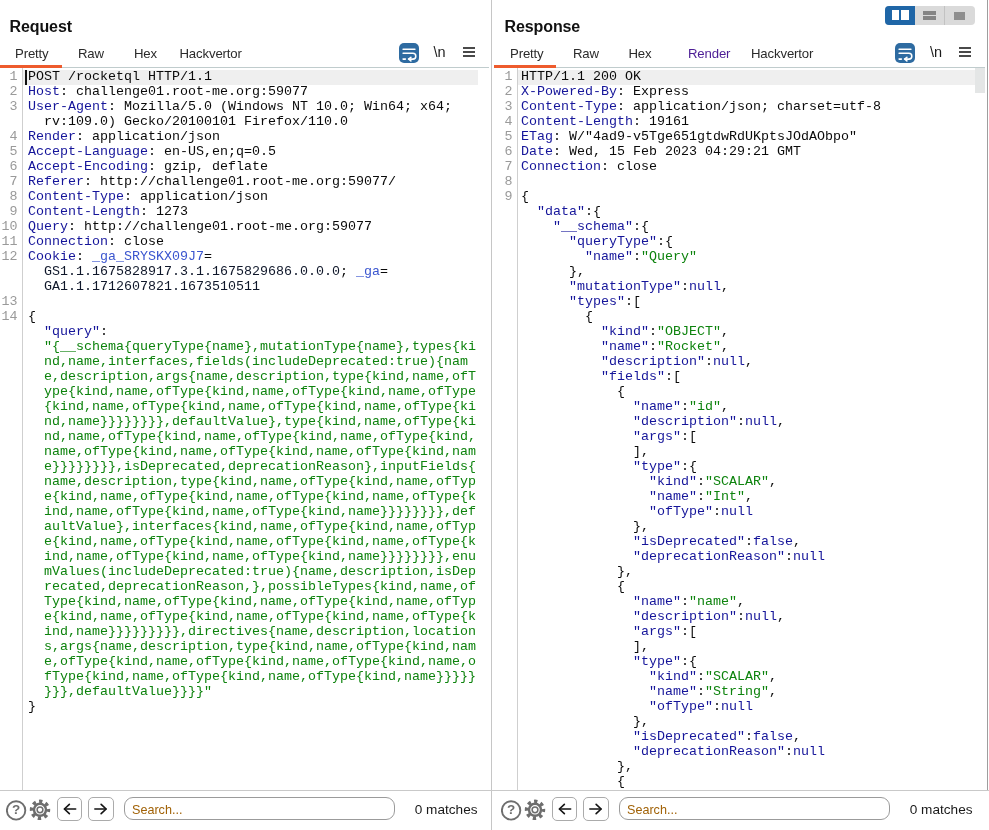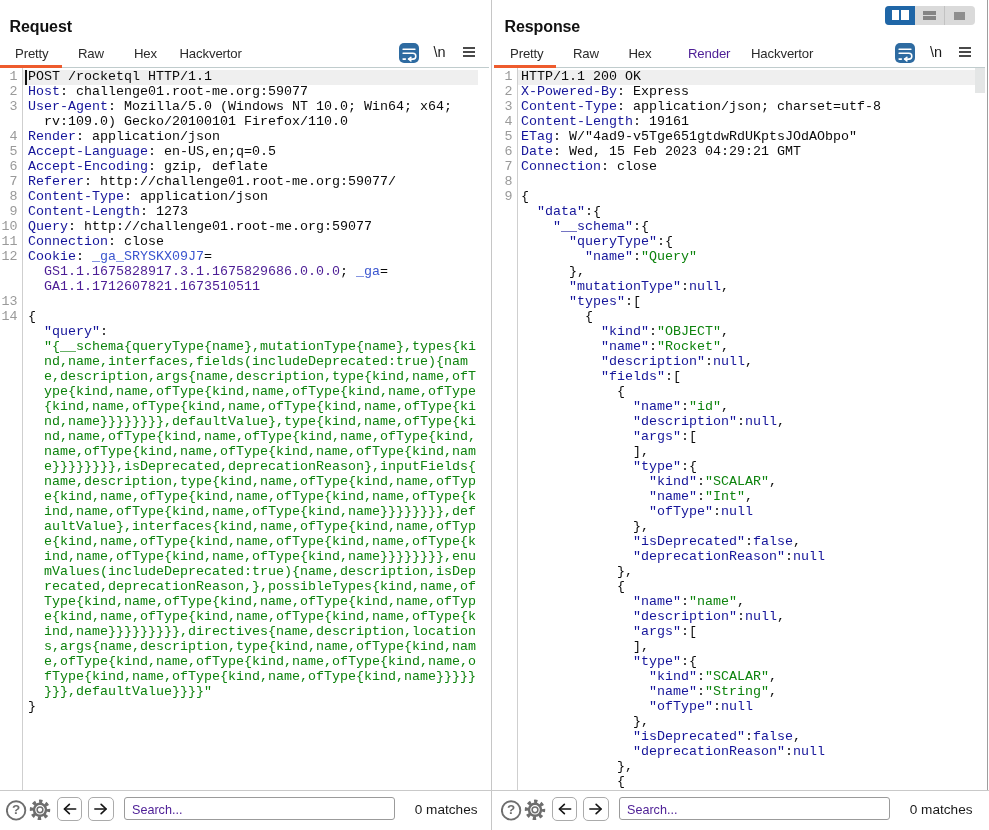--- a/index.html
+++ b/index.html
@@ -1,27 +1,27 @@
 <!DOCTYPE html>
 <html><head><meta charset="utf-8">
 <style>
 html,body{margin:0;padding:0}
 body{width:989px;height:830px;position:relative;background:#fff;overflow:hidden;
  font-family:"Liberation Sans",sans-serif;color:#0a0a0a;-webkit-font-smoothing:antialiased}
 .abs{position:absolute}
 pre.code{position:absolute;margin:0;font:13.333px/15px "Liberation Mono",monospace;color:#0a0a0a;white-space:pre}
 pre.code i,i{font-style:normal}
-.nv{color:#15159a} .gr{color:#0d830d} .rd{color:#4c1d95} .bl{color:#3a55cf}
+.nv{color:#15159a} .gr{color:#0d830d} .rd{color:#0f172a} .bl{color:#3a55cf}
 .ln{position:absolute;font:13.333px/15px "Liberation Mono",monospace;color:#9a9a9a;text-align:right}
 .title{position:absolute;top:17.8px;font-size:16px;font-weight:bold;color:#111;letter-spacing:-0.1px}
 .tab{position:absolute;top:46.3px;font-size:13.2px;color:#2b2b2b;letter-spacing:-0.15px}
 .hb{position:absolute;width:11.8px;height:2.1px;background:#4a4a4a}
 .slashn{position:absolute;top:44px;font-size:14.5px;color:#1c1c1c}
 .abtn{position:absolute;top:797.4px;width:25.5px;height:23.3px;border:1.2px solid #ababab;border-radius:5px;box-sizing:border-box;display:flex;align-items:center;justify-content:center}
-.sbox{position:absolute;top:797px;width:271px;height:23px;border:1.2px solid #9b9b9b;border-radius:3px;box-sizing:border-box;font-size:12.6px;color:#4c1d95;padding:4.5px 0 0 7px}
+.sbox{position:absolute;top:797px;width:271px;height:23px;border:1.2px solid #9b9b9b;border-radius:9px;box-sizing:border-box;font-size:12.6px;color:#a16207;padding:4.5px 0 0 7px}
 .match{position:absolute;top:801.5px;font-size:13.6px;color:#1a1a1a;text-align:right}
 </style></head>
 <body>
 
 <div class="abs" style="left:491px;top:0;width:1.3px;height:830px;background:#c6c6c6"></div>
 <div class="abs" style="left:986.6px;top:0;width:1.3px;height:790px;background:#9e9e9e"></div>
 <div class="abs" style="left:0;top:790px;width:989px;height:1px;background:#c9c9c9"></div>
 <div class="abs" style="left:0;top:67px;width:489px;height:1px;background:#c0cccd"></div>
 <div class="abs" style="left:494px;top:67px;width:491px;height:1px;background:#c0cccd"></div>
 <div class="abs" style="left:0;top:64.5px;width:61.5px;height:3px;background:#ee5b2d"></div>

